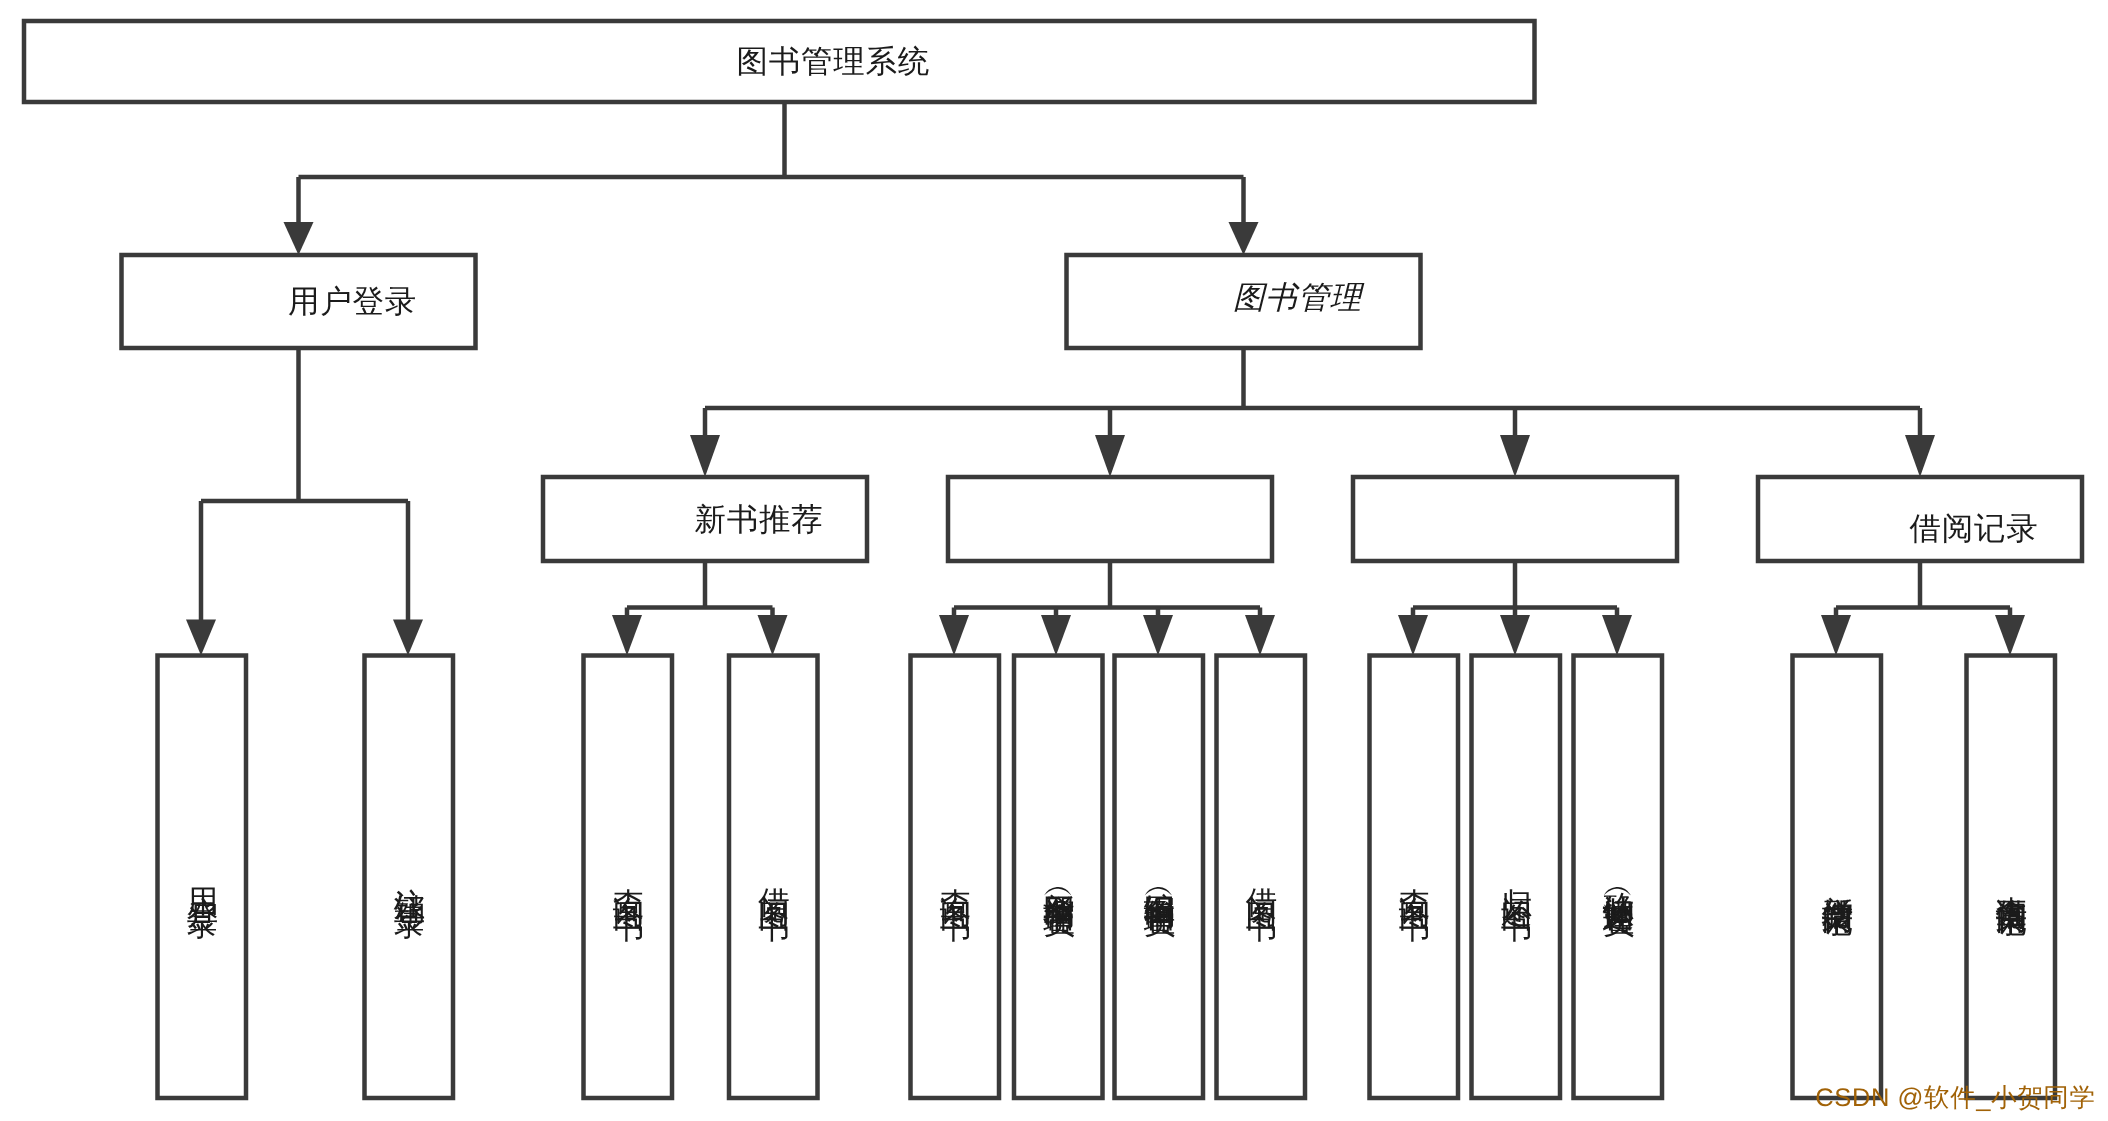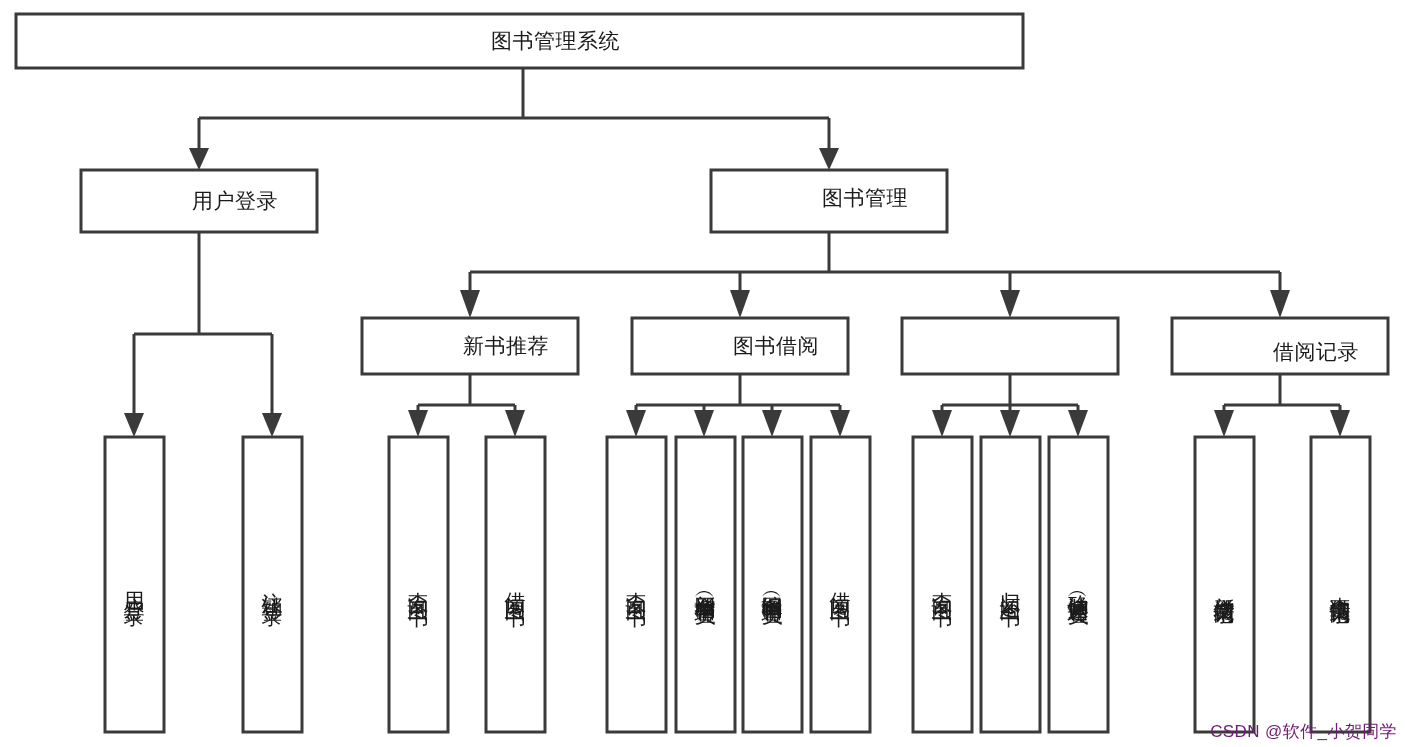--- a/index.html
+++ b/index.html
@@ -69,21 +69,21 @@
     line-height: 1;
     white-space: nowrap;
   }
   .node-label-v.tight > span {
     letter-spacing: 1.5px;
   }
   .watermark {
     position: absolute;
     right: 8px;
     bottom: 4px;
-    color: #701a75;
+    color: #a16207;
     font-size: 17px;
     letter-spacing: 0.4px;
     white-space: nowrap;
     pointer-events: none;
   }
 </style>
 </head>
 <body>
 
 <div id="diagram-root">
@@ -188,24 +188,23 @@
     <rect class="node-box" x="981" y="437" width="59" height="295"></rect>
     <rect class="node-box" x="1049" y="437" width="59" height="295"></rect>
 
     <rect class="node-box" x="1195" y="437" width="59" height="295"></rect>
     <rect class="node-box" x="1311" y="437" width="59" height="295"></rect>
   </svg>
 
   <div class="node-label-h" style="left:16px; top:14px; width:1007px; height:54px;">图书管理系统</div>
 
   <div class="node-label-h" style="left:81px; top:170px; width:236px; height:62px;">用户登录</div>
-  <div class="node-label-h" style="left:711px; top:170px; width:236px; height:56px;">图书管理</div>
+  <div class="node-label-h" style="left:711px; top:170px; width:236px; height:56px;font-style:italic;">图书管理</div>
 
   <div class="node-label-h" style="left:362px; top:318px; width:216px; height:56px;border-radius:12px;">新书推荐</div>
-  <div class="node-label-h" style="left:632px; top:318px; width:216px; height:56px;">图书借阅</div>
   <div class="node-label-h" style="left:1172px; top:318px; width:216px; height:68px;">借阅记录</div>
 
   <div class="node-label-v" style="left:105px; top:437px; width:59px; height:295px;">
       <span>用户登录</span>
     </div>
   <div class="node-label-v" style="left:243px; top:437px; width:59px; height:295px;">
       <span>注销登录</span>
     </div>
 
   <div class="node-label-v" style="left:389px; top:437px; width:59px; height:295px;">

